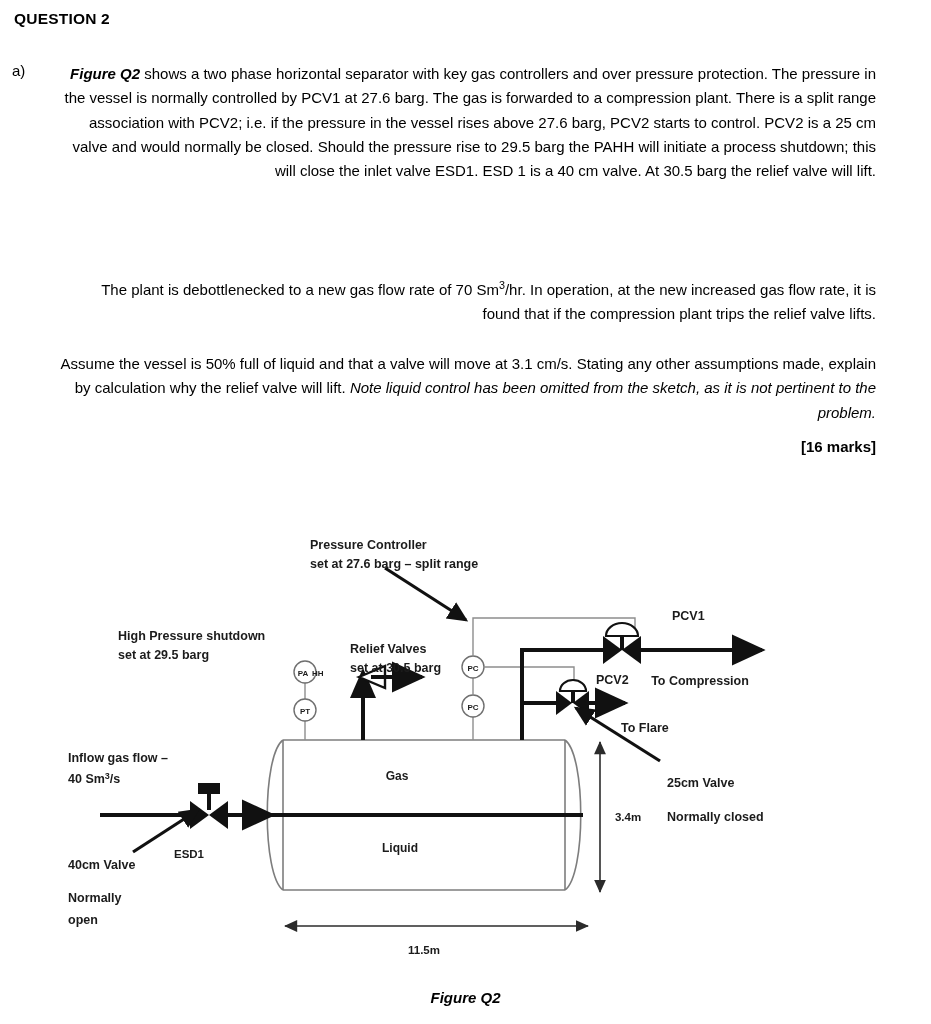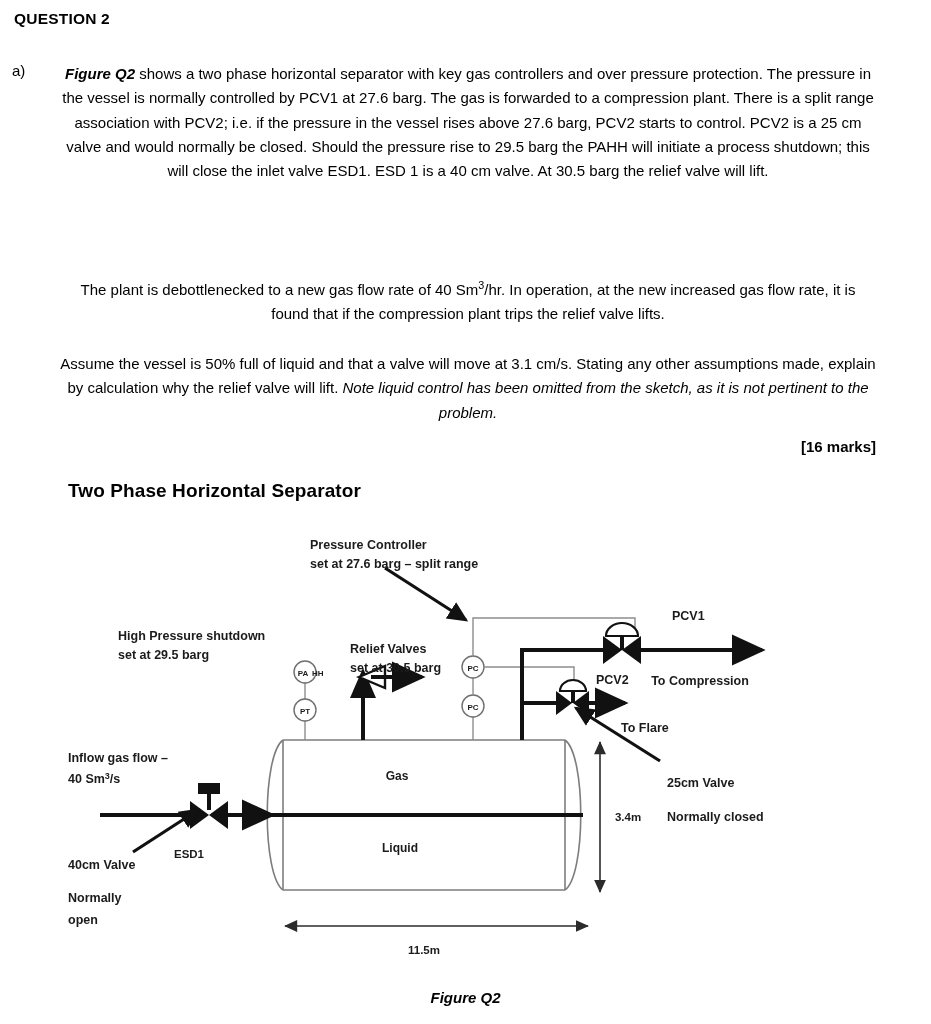--- a/index.html
+++ b/index.html
@@ -34,21 +34,21 @@
     left: 12px;
     top: 62px;
     font-size: 15px;
   }
   .body-block {
     position: absolute;
     left: 60px;
     width: 816px;
     font-size: 15px;
     line-height: 1.62;
-    text-align: center;
+    text-align: right;
   }
   .p1 { top: 62px; }
   .p2 { top: 278px; }
   .p3 { top: 352px; }
   .marks {
     position: absolute;
     right: 55px;
     top: 438px;
     font-size: 15px;
     font-weight: bold;
@@ -124,29 +124,28 @@
 <body>
 
 <div class="page">
 
   <div class="q-title">QUESTION 2</div>
 
   <div class="part-label">a)</div>
 
   <div class="body-block p1"><span class="bi">Figure Q2</span><span> shows a two phase horizontal separator with key gas controllers and over pressure protection.  The pressure in the vessel is normally controlled by PCV1 at 27.6 barg.  The gas is forwarded to a compression plant.  There is a split range association with PCV2; i.e. if the pressure in the vessel rises above 27.6 barg, PCV2 starts to control.  PCV2 is a 25 cm valve and would normally be closed.  Should the pressure rise to 29.5 barg the PAHH will initiate a process shutdown; this will close the inlet valve ESD1.  ESD 1 is a 40 cm valve.  At 30.5 barg the relief valve will lift.</span></div>
 
-  <div class="body-block p2"><span>The plant is debottlenecked to a new gas flow rate of 40 Sm</span><sup>3</sup><span>/hr.  In operation, at the new increased gas flow rate, it is found that if the compression plant trips the relief valve lifts.</span></div>
+  <div class="body-block p2"><span>The plant is debottlenecked to a new gas flow rate of 70 Sm</span><sup>3</sup><span>/hr.  In operation, at the new increased gas flow rate, it is found that if the compression plant trips the relief valve lifts.</span></div>
 
   <div class="body-block p3"><span>Assume the vessel is 50% full of liquid and that a valve will move at 3.1 cm/s.  Stating any other assumptions made, explain by calculation why the relief valve will lift.  </span><span class="ital">Note liquid control has been omitted from the sketch, as it is not pertinent to the problem.</span></div>
 
   <div class="marks">[16 marks]</div>
 
   <div class="figwrap">
 
-    <div class="fig-title">Two Phase Horizontal Separator</div>
 
     <svg class="diagram" viewBox="0 0 931 554">
       <defs>
         <marker id="aBlk" markerWidth="9" markerHeight="9" refX="7.5" refY="4.5" orient="auto">
           <path d="M0,0.6 L8.4,4.5 L0,8.4 z" fill="#111111"></path>
         </marker>
         <marker id="aThin" markerWidth="9" markerHeight="9" refX="7.6" refY="4.5" orient="auto">
           <path d="M0,0.8 L8.2,4.5 L0,8.2 z" fill="#2b2b2b"></path>
         </marker>
         <marker id="aThinStart" markerWidth="9" markerHeight="9" refX="0.6" refY="4.5" orient="auto">

